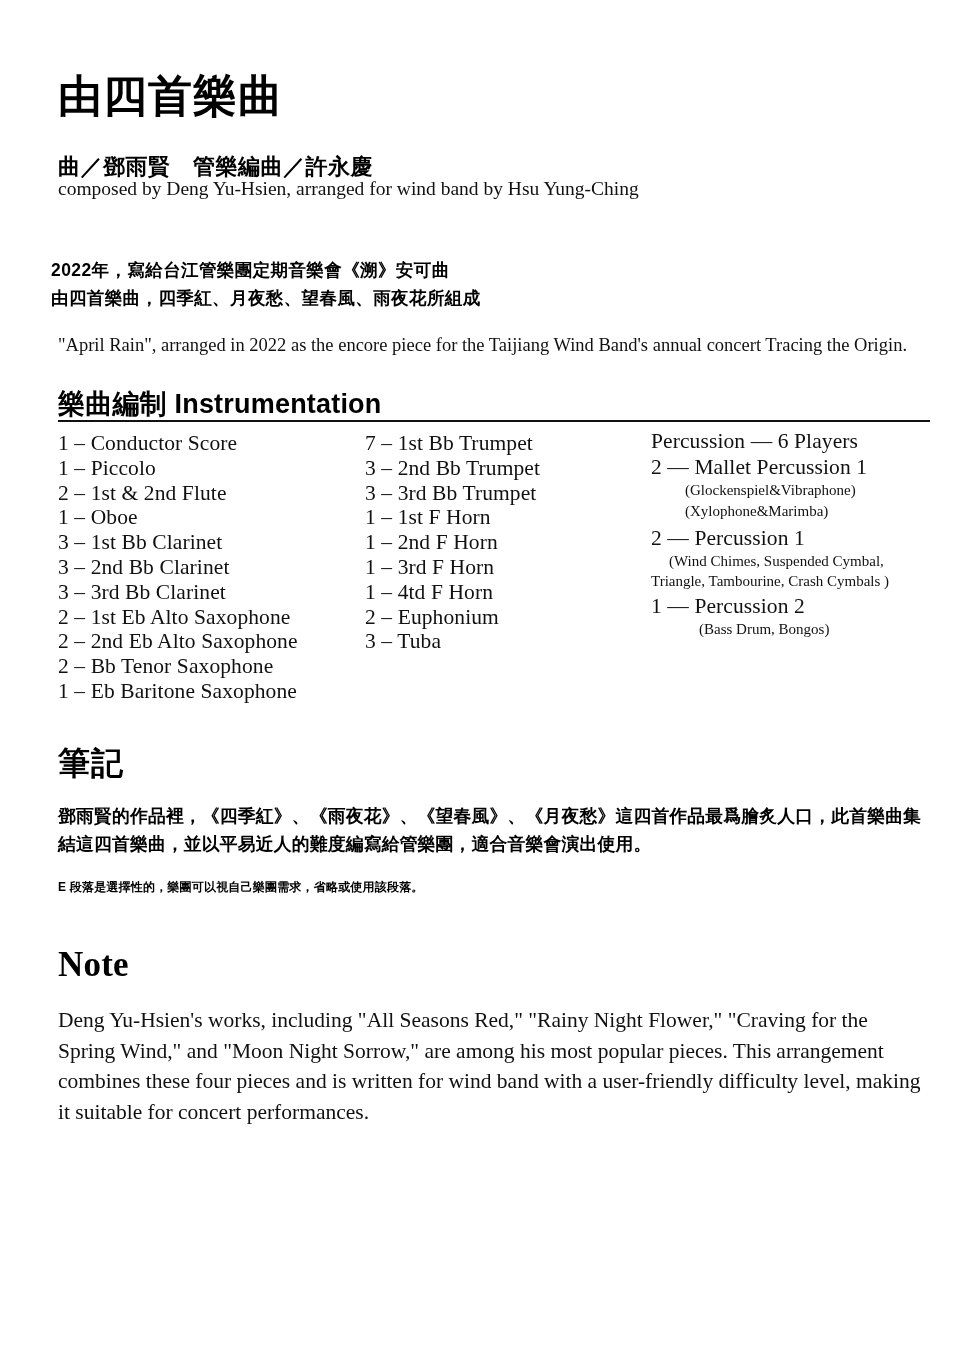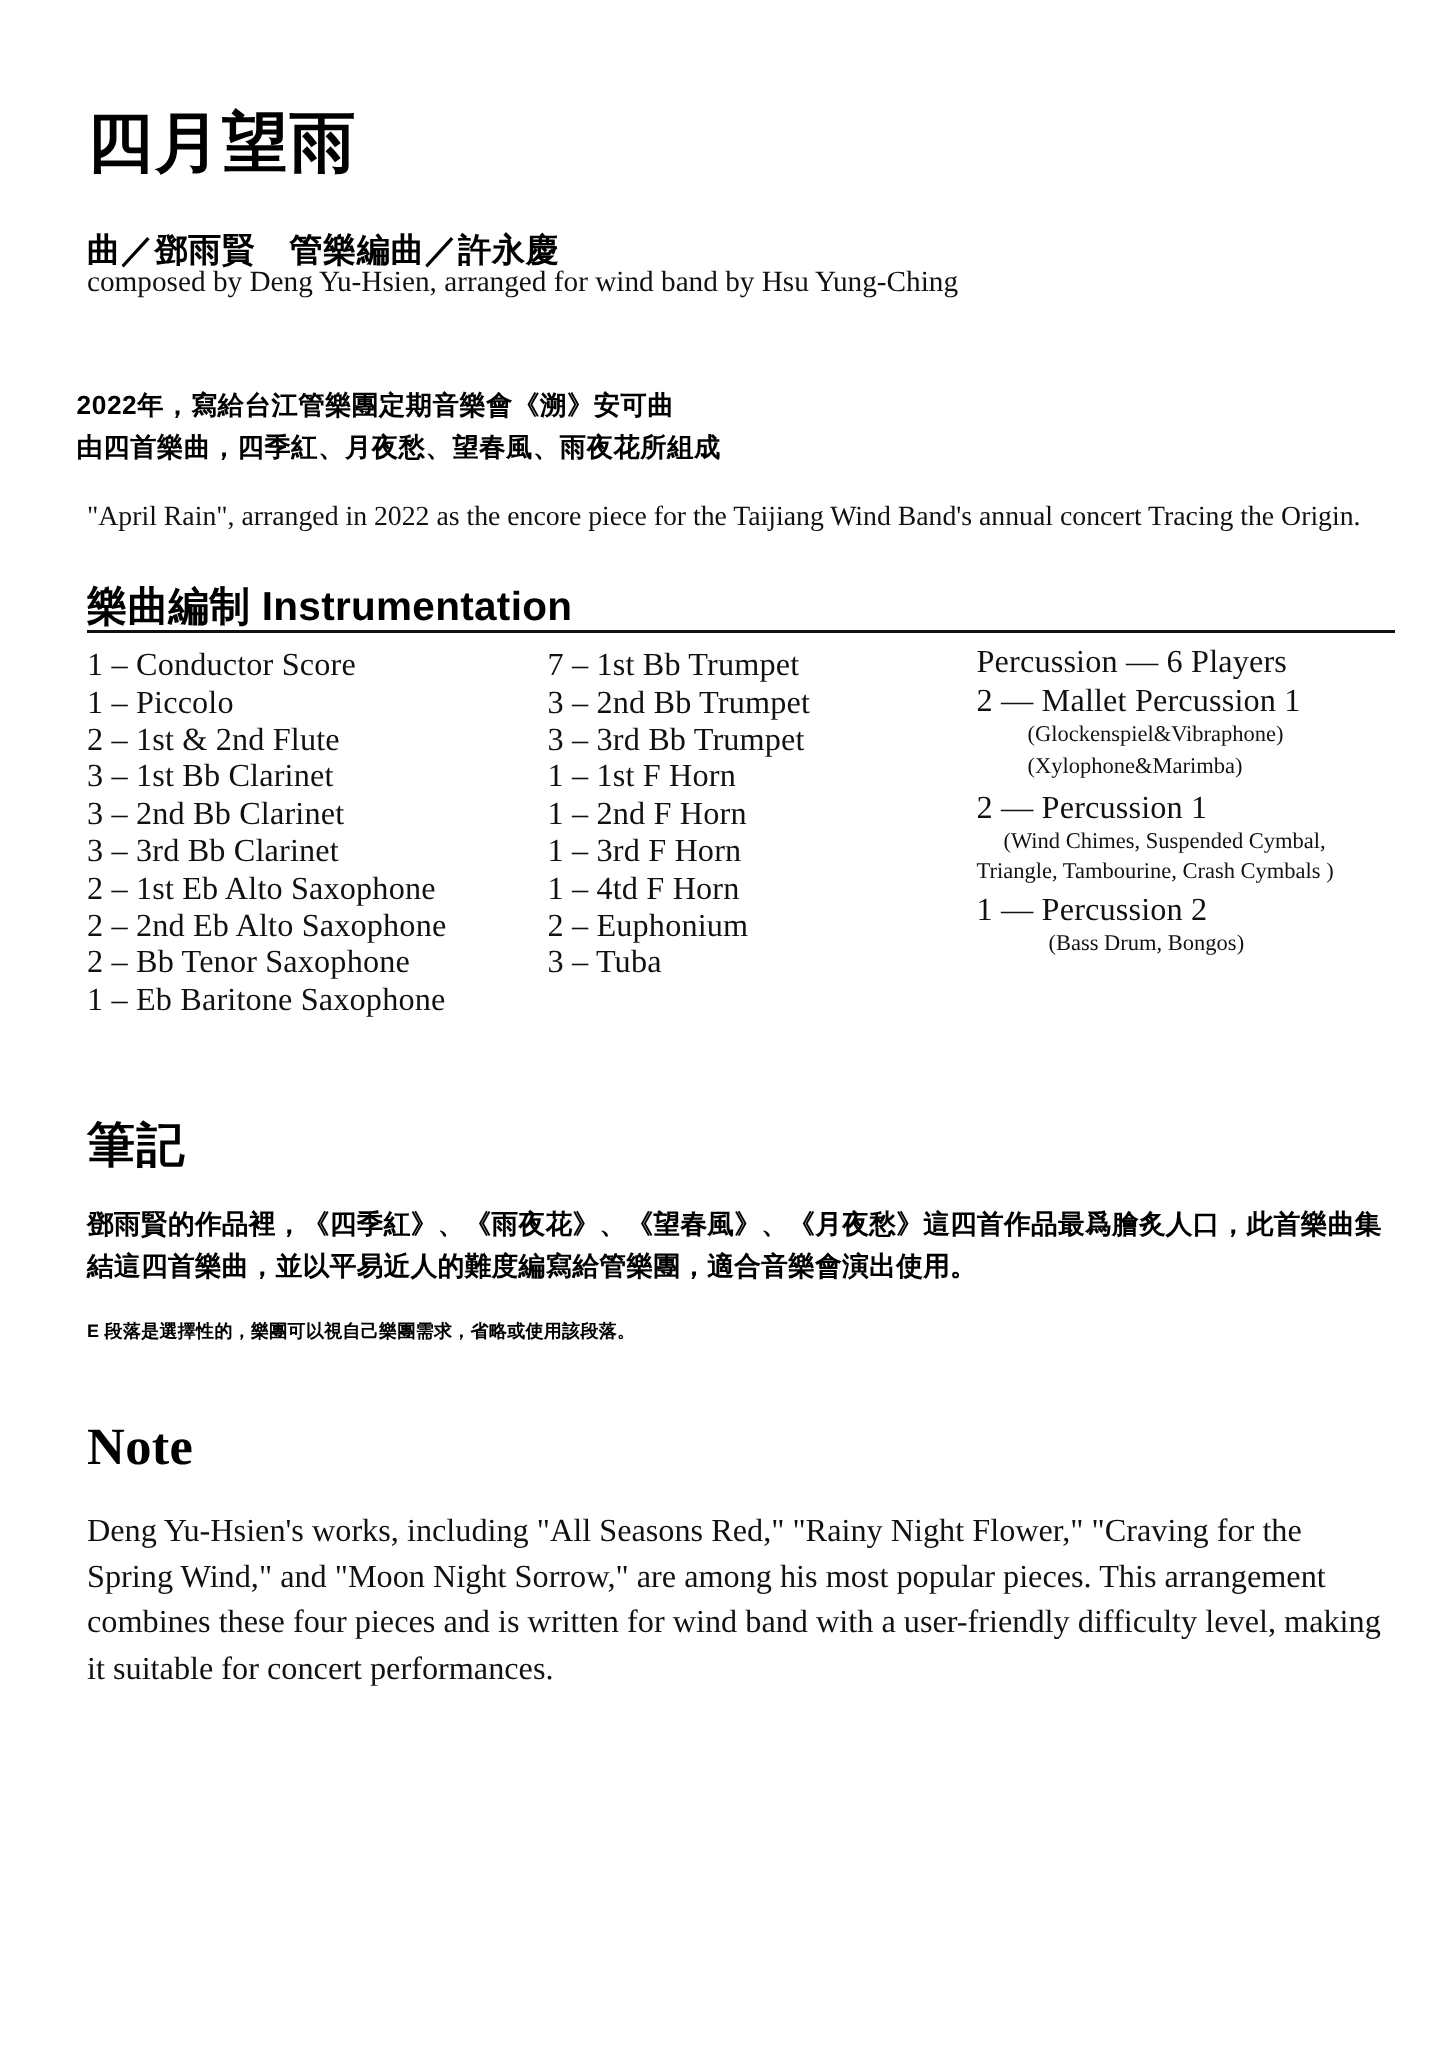--- a/index.html
+++ b/index.html
@@ -212,39 +212,40 @@
     line-height: 1.42;
     color: #111;
     text-align: left;
   }
 </style>
 </head>
 <body>
 
 <div class="page">
 
-  <div class="title">四月望雨</div>
+  <div class="title">由四首樂曲</div>
   <div class="byline-cn">曲／鄧雨賢　管樂編曲／許永慶</div>
   <div class="byline-en">composed by Deng Yu-Hsien, arranged for wind band by Hsu Yung-Ching</div>
 
   <div class="desc-cn">
     <div>2022年，寫給台江管樂團定期音樂會《溯》安可曲</div>
     <div>由四首樂曲，四季紅、月夜愁、望春風、雨夜花所組成</div>
   </div>
   <div class="desc-en">"April Rain", arranged in 2022 as the encore piece for the Taijiang Wind Band's annual concert Tracing the Origin.</div>
 
   <div class="instr-heading">樂曲編制 Instrumentation</div>
   <div class="rule"></div>
 
   <div class="instr-cols">
 
     <div class="col col-1">
       <div class="instr-line">1 – Conductor Score</div>
       <div class="instr-line">1 – Piccolo</div>
       <div class="instr-line">2 – 1st &amp; 2nd Flute</div>
+      <div class="instr-line">1 – Oboe</div>
       <div class="instr-line">3 – 1st Bb Clarinet</div>
       <div class="instr-line">3 – 2nd Bb Clarinet</div>
       <div class="instr-line">3 – 3rd Bb Clarinet</div>
       <div class="instr-line">2 – 1st Eb Alto Saxophone</div>
       <div class="instr-line">2 – 2nd Eb Alto Saxophone</div>
       <div class="instr-line">2 – Bb Tenor Saxophone</div>
       <div class="instr-line">1 – Eb Baritone Saxophone</div>
     </div>
 
     <div class="col col-2">

